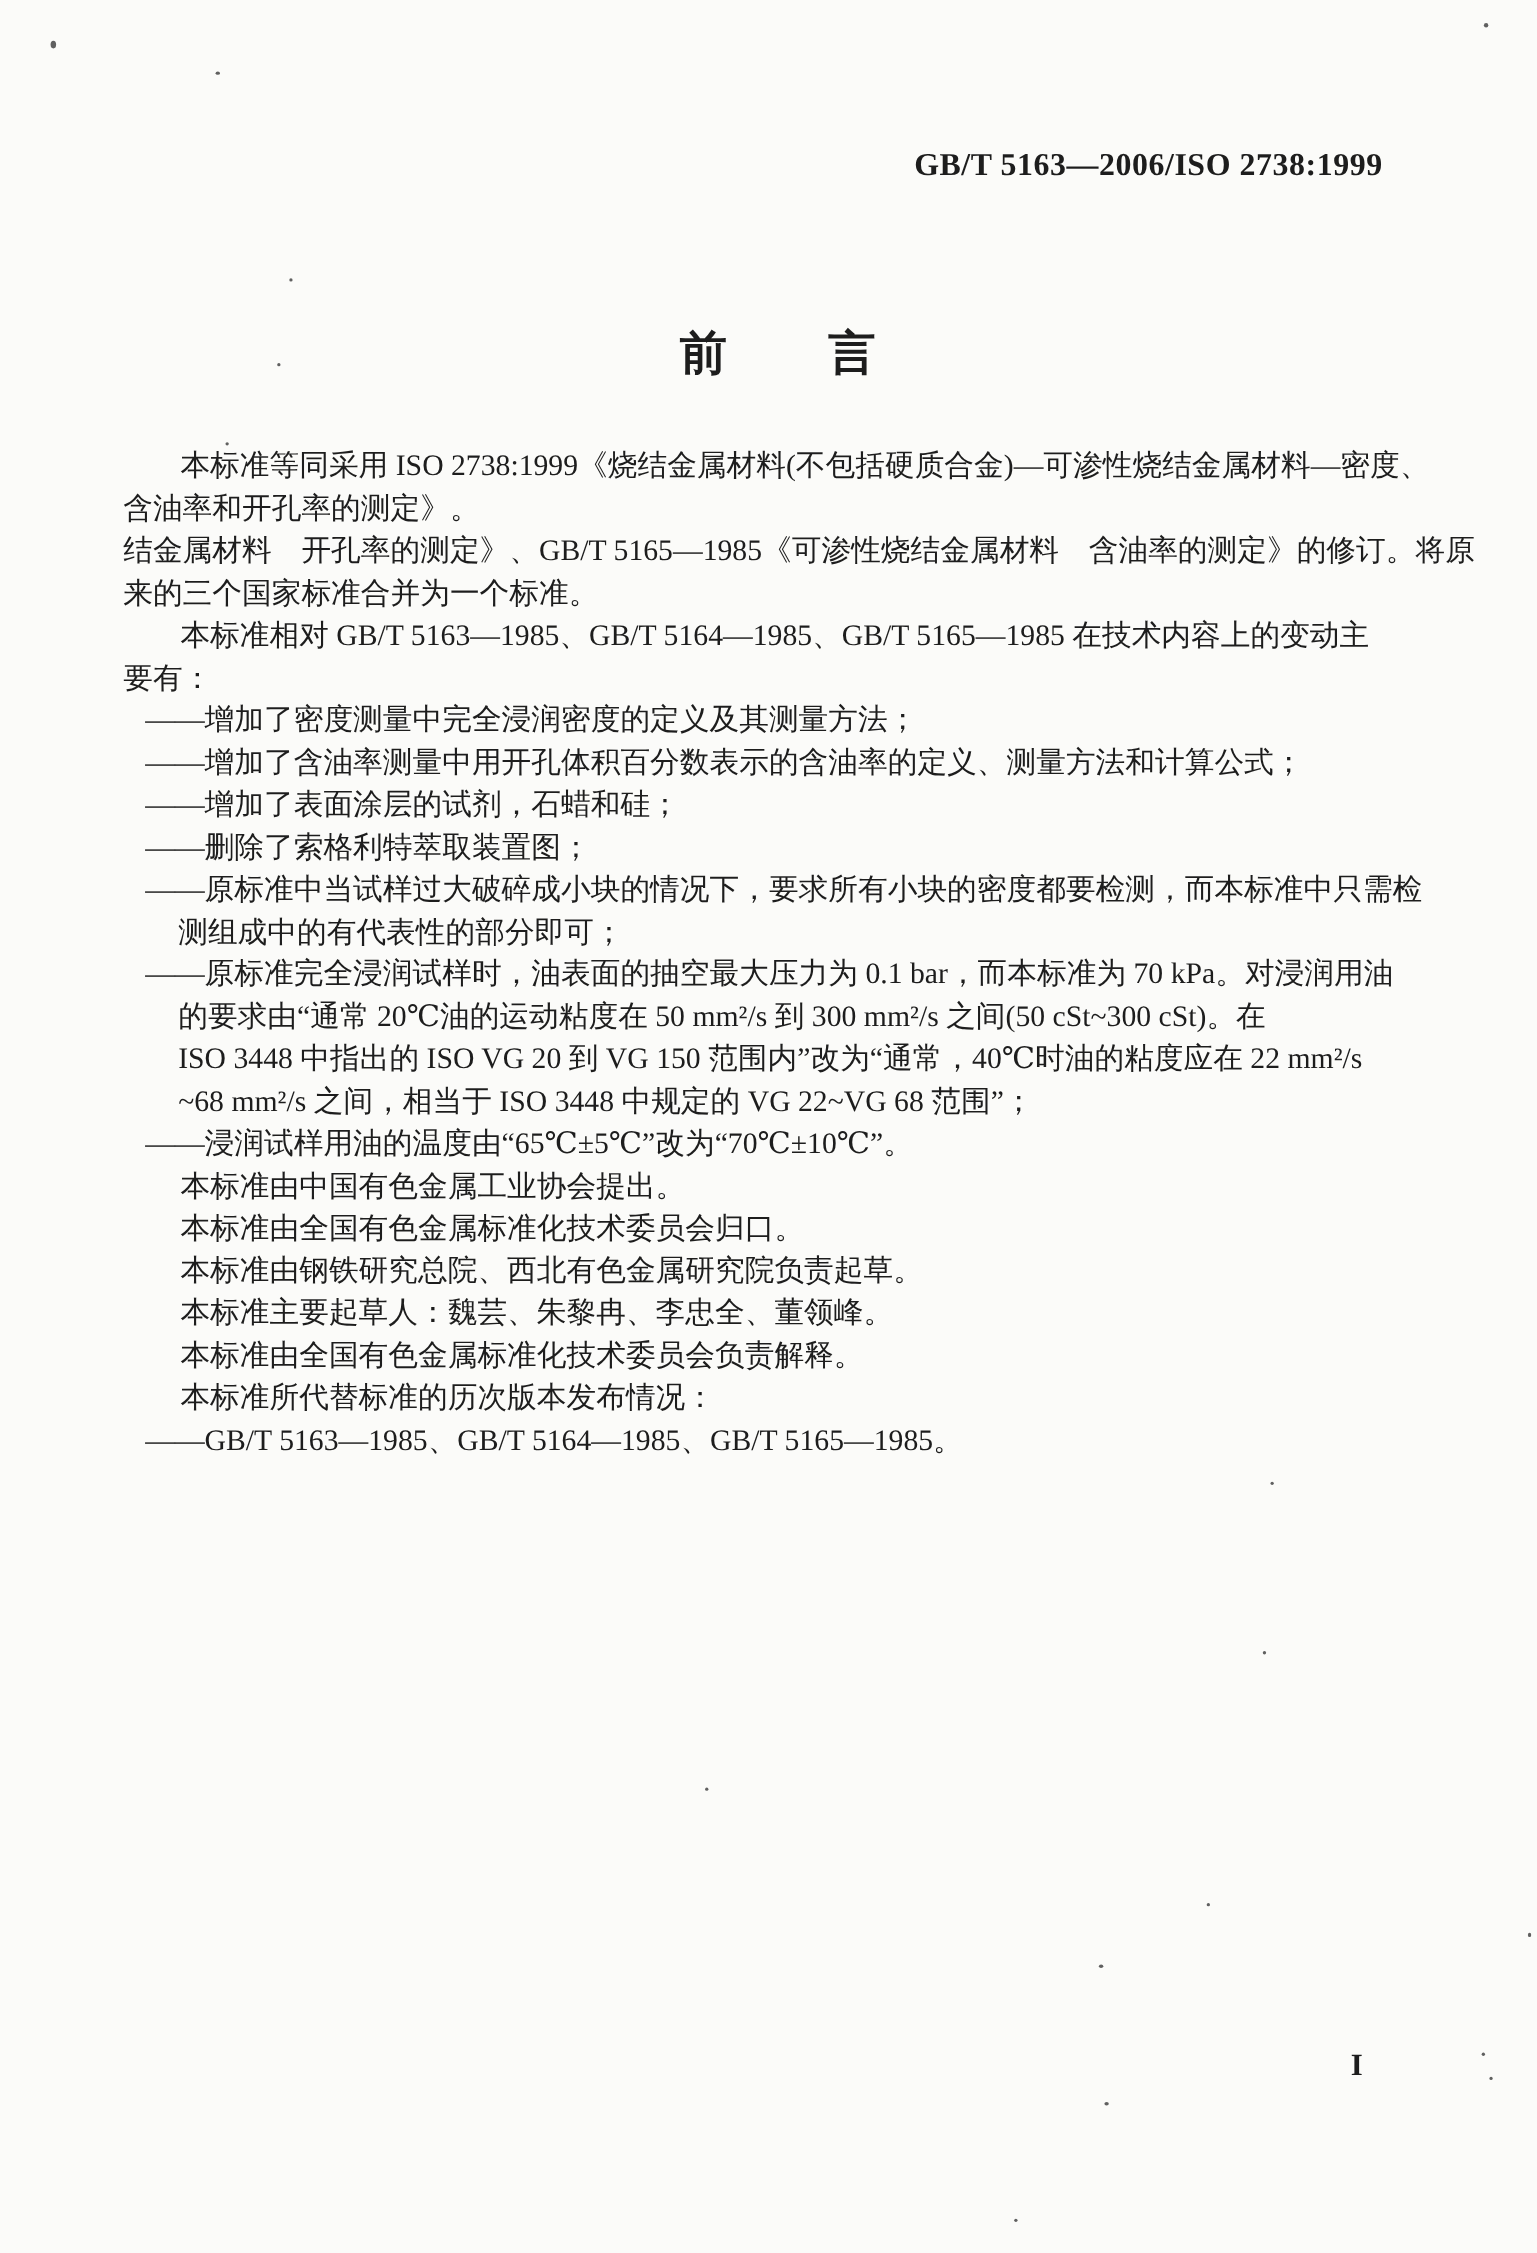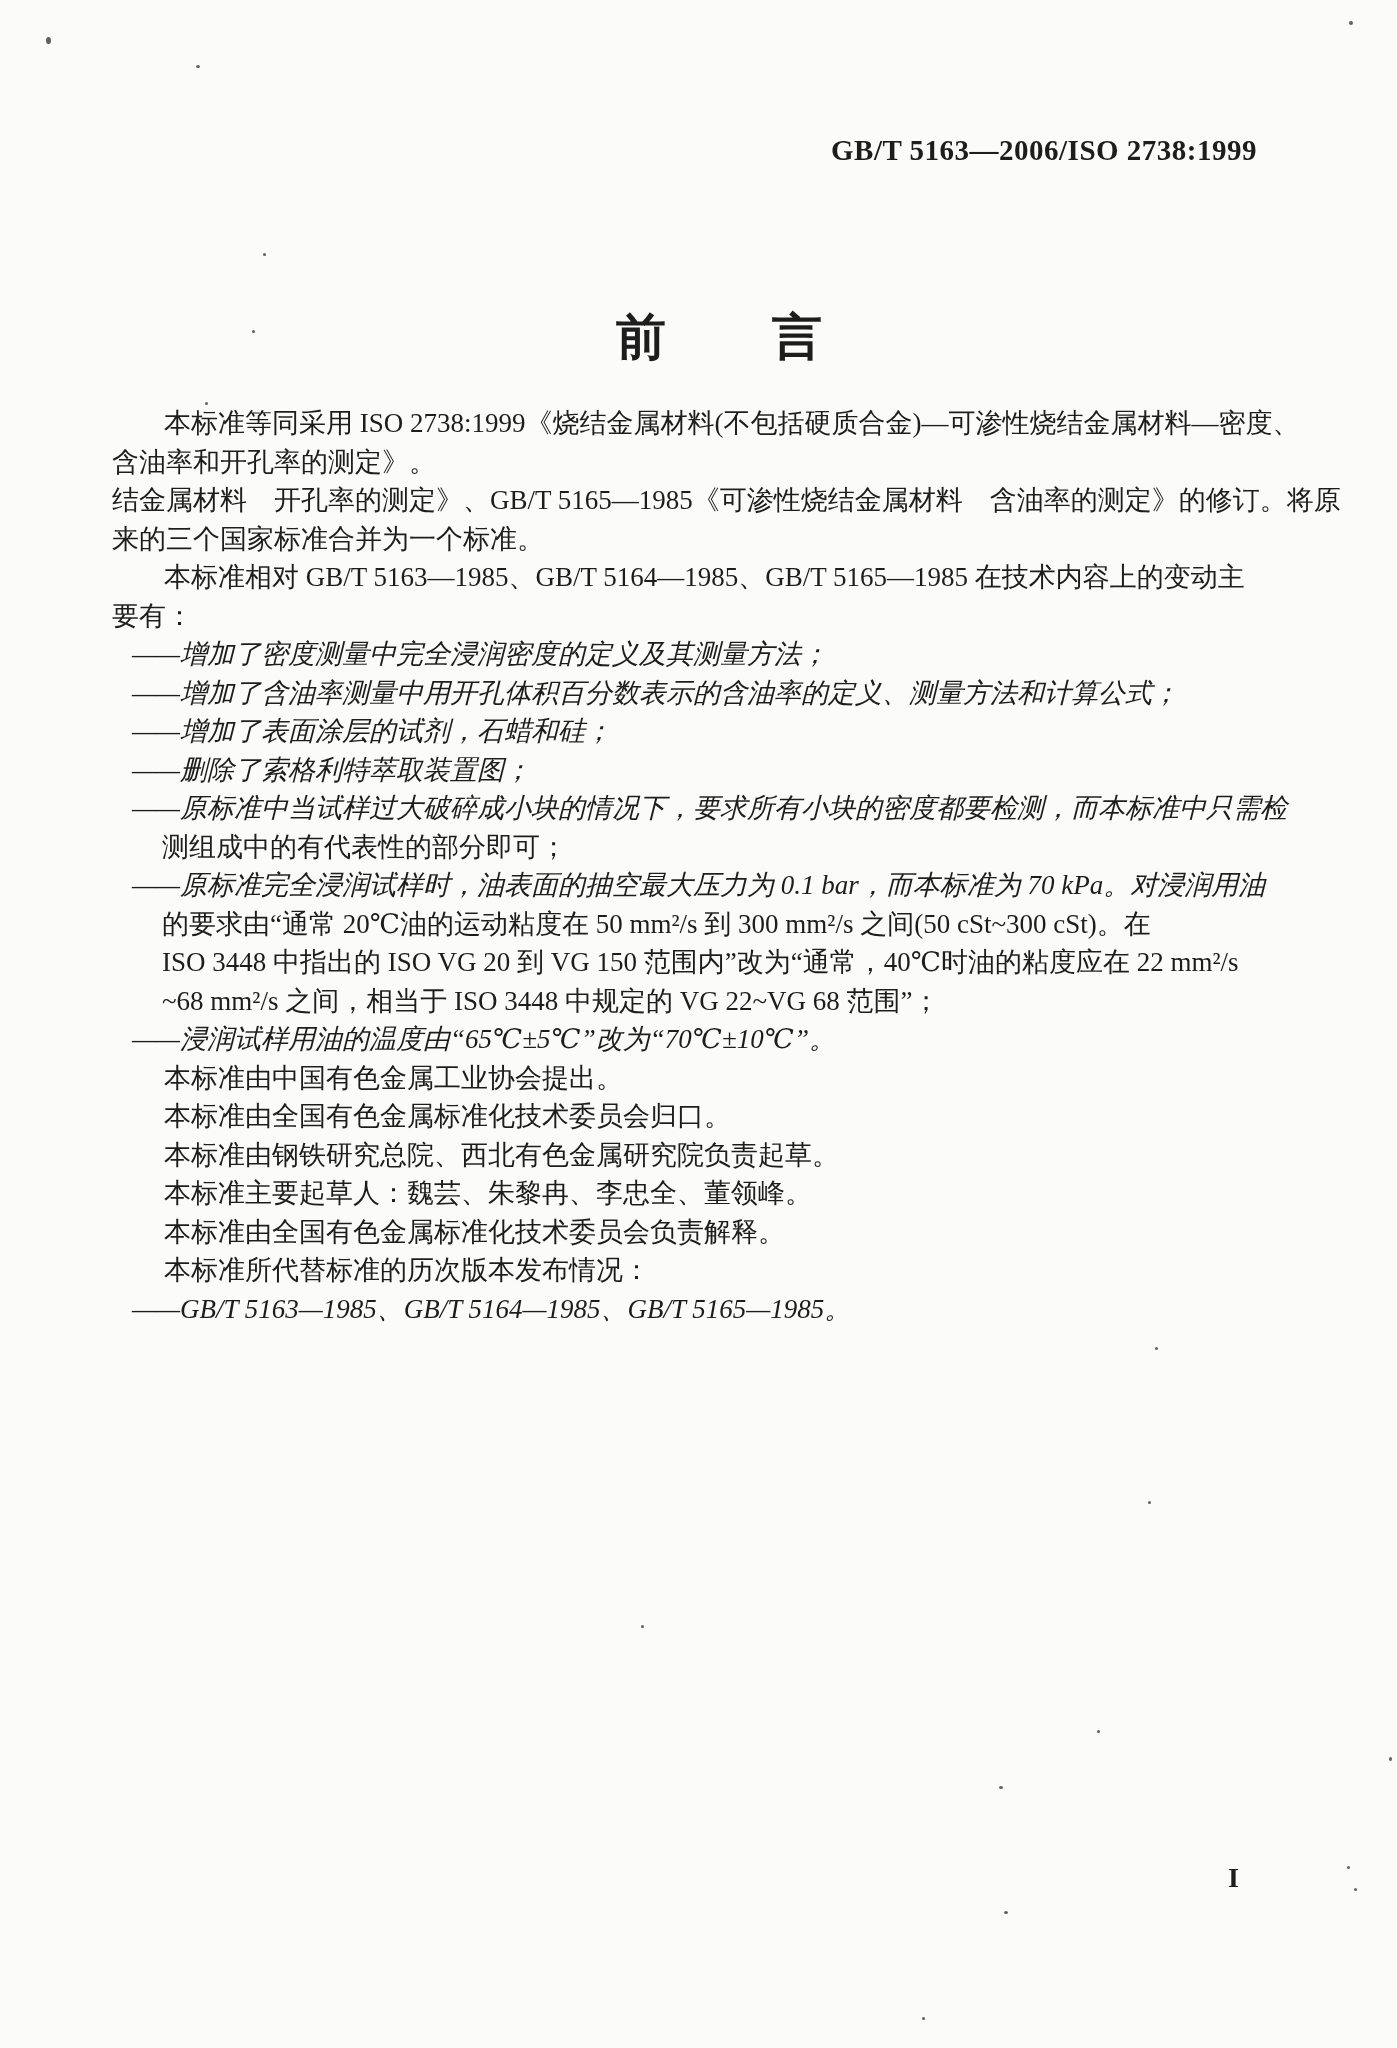--- a/index.html
+++ b/index.html
@@ -12,33 +12,33 @@
     color:#1d1d1d;
   }
   .page{position:absolute;inset:0;}
   .std-header{
     position:absolute;top:134px;right:140px;
     font-size:29px;font-weight:bold;letter-spacing:.5px;
     white-space:nowrap;
   }
   .doc-title{
     position:absolute;top:288px;left:128px;width:1152px;
-    margin:16px;text-align:center;
-    font-size:50px;font-weight:bold;
+    margin:4px;text-align:center;
+    font-size:43px;font-weight:bold;
     font-family:"Liberation Sans","DejaVu Sans",sans-serif;
     letter-spacing:2px;
   }
   .body-block{
     position:absolute;top:404px;left:112px;width:1155px;
     font-size:27px;line-height:38.5px;
   }
   .line{white-space:nowrap;}
   .line.indent{text-indent:52px;}
   .line.flush{text-indent:0;}
-  .line.dash{text-indent:20px;font-style:italic;}
+  .line.dash{text-indent:20px;}
   .line.dashcont{text-indent:50px;}
   .page-number{
     position:absolute;top:1862px;left:1228px;
     font-size:28px;font-weight:bold;
   }
   .speck{position:absolute;background:#3a3a3a;border-radius:50%;opacity:.8;}
 </style>
 </head>
 <body>
 

